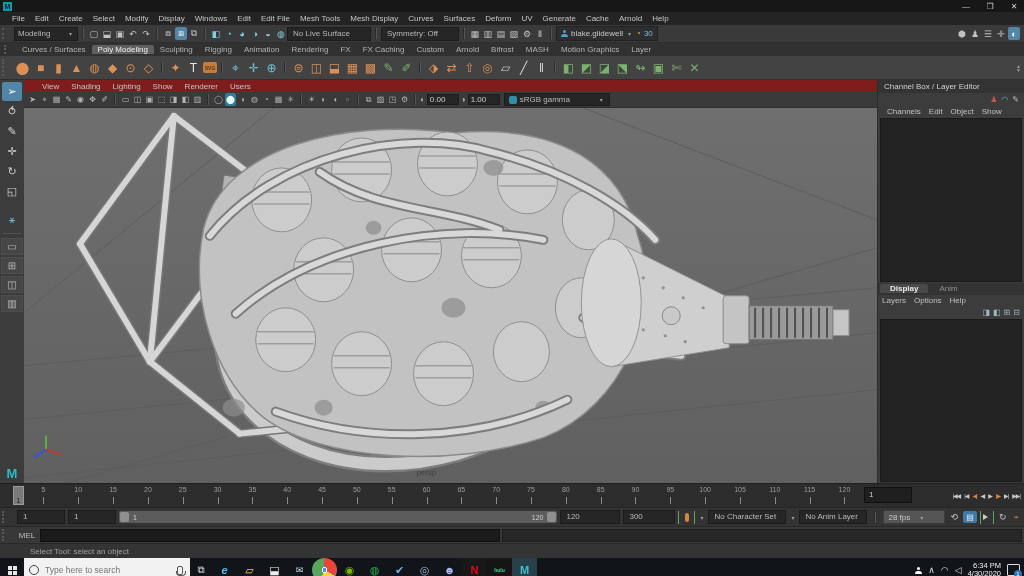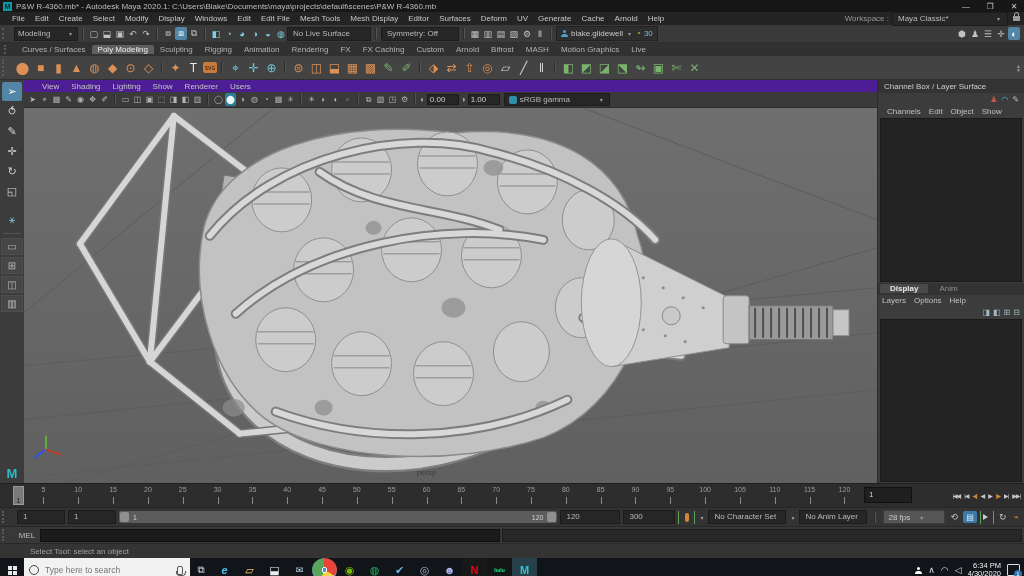--- a/index.html
+++ b/index.html
@@ -53,21 +53,21 @@
   #main{display:flex;height:403px}
   #toolbox{width:24px;background:#3c3c3c;display:flex;flex-direction:column;align-items:center;padding-top:2px}
   #toolbox .ticon{width:20px;height:19px;display:flex;align-items:center;justify-content:center;
     font-size:11px;color:#cfcfcf;margin:0 0 1px}
   #toolbox .ticon.active{background:#5285a6;border-radius:2px;color:#fff}
   #toolbox .licon{width:20px;height:15px;display:flex;align-items:center;justify-content:center;
     font-size:10px;color:#b9b9b9;border:1px solid #4e4e4e;background:#464646;margin:1px 0}
   #maya-logo{margin-top:auto;margin-bottom:2px;color:#2fb9c6;font-weight:bold;font-size:13px}
   
   #viewport{flex:1;display:flex;flex-direction:column;background:#444;min-width:0}
-  #panelmenus{height:12px;background:#4c1d95;padding-left:6px}
+  #panelmenus{height:12px;background:#7f1d1d;padding-left:6px}
   #panelmenus span{padding:0 6px;color:#c4c4c4}
   #vptoolbar{height:15px;background:#3a3a3a;border-bottom:1px solid #2c2c2c;padding-left:3px}
   #vptoolbar .iconstrip span{min-width:11px;height:13px;font-size:8px;color:#b4b4b4}
   .vicon.active{background:#2f7e98;border-radius:2px;color:#e8f6fa!important}
   .numfield{background:#262626;border:1px solid #1c1c1c;color:#cfcfcf;width:26px;height:9px;
     line-height:9px;padding:0 2px;margin:0 2px}
   .vtchip{display:flex;align-items:center;gap:3px;background:#262626;border:1px solid #1c1c1c;
     height:11px;padding:0 4px;margin-left:2px;width:96px;color:#b9b9b9}
   .vtchip .swatch{width:8px;height:8px;background:#2f8ea8;border-radius:2px}
   #canvas{flex:1;position:relative;background:linear-gradient(#6f6f6f,#606060);overflow:hidden}
@@ -161,58 +161,48 @@
   #clockblock{text-align:right;font-size:7.5px;line-height:8px;color:#f0f0f0}
   .notif{width:11px;height:10px;border:1px solid #dcdcdc;border-radius:1px;position:relative}
   .notif em{position:absolute;right:-3px;bottom:-3px;background:#2f6fb0;color:#fff;font-style:normal;
     font-size:6px;width:8px;height:8px;border-radius:50%;display:flex;align-items:center;justify-content:center}
 </style>
 </head>
 <body>
 
 <div class="row" id="titlebar" data-name="title-bar">
   <span id="maya-badge" data-name="maya-app-icon">M</span>
-  <span data-name="window-title">P&amp;W R-4360.mb* - Autodesk Maya 2020.1: C:\Users\Blake\Documents\maya\projects\default\scenes\P&amp;W R-4360.mb</span>
   <span class="grow"></span>
   <span class="winbtn" data-name="minimize-button">—</span>
   <span class="winbtn" data-name="maximize-button">❒</span>
   <span class="winbtn" data-name="close-button">✕</span>
 </div>
 
 <div class="row" id="menubar" data-name="main-menu-bar">
   <span class="row" data-name="menu-items">
       <span data-name="menu-file">File</span>
       <span data-name="menu-edit">Edit</span>
       <span data-name="menu-create">Create</span>
       <span data-name="menu-select">Select</span>
       <span data-name="menu-modify">Modify</span>
       <span data-name="menu-display">Display</span>
       <span data-name="menu-windows">Windows</span>
       <span data-name="menu-mesh">Edit</span>
       <span data-name="menu-edit-mesh">Edit File</span>
       <span data-name="menu-mesh-tools">Mesh Tools</span>
       <span data-name="menu-mesh-display">Mesh Display</span>
-      <span data-name="menu-curves">Editor</span>
+      <span data-name="menu-curves">Curves</span>
       <span data-name="menu-surfaces">Surfaces</span>
       <span data-name="menu-deform">Deform</span>
       <span data-name="menu-uv">UV</span>
       <span data-name="menu-generate">Generate</span>
       <span data-name="menu-cache">Cache</span>
       <span data-name="menu-arnold">Arnold</span>
       <span data-name="menu-help">Help</span>
     </span>
-  <span class="row" id="workspace" data-name="workspace-selector">
-    <span data-name="workspace-label">Workspace :</span>
-    <span class="field row" data-name="workspace-dropdown">
-      <span data-name="workspace-value">Maya Classic*</span>
-      <span class="grow"></span>
-        <span class="caret" data-name="chevron-down-icon">▾</span>
-    </span>
-    <span class="lock" data-name="lock-workspace-icon"></span>
-  </span>
 </div>
 
 <div class="row" id="statusline" data-name="status-line">
   <span class="grip" data-name="grip"></span>
   <span class="dropdown" style="width:56px" data-name="menu-set-dropdown">
     <span data-name="menu-set-value">Modeling</span>
     <span class="grow"></span>
       <span class="caret" data-name="chevron-down-icon">▾</span>
   </span>
   <span class="sep"></span>
@@ -277,21 +267,21 @@
       <span class="stab" data-name="shelf-tab-rigging">Rigging</span>
       <span class="stab" data-name="shelf-tab-animation">Animation</span>
       <span class="stab" data-name="shelf-tab-rendering">Rendering</span>
       <span class="stab" data-name="shelf-tab-fx">FX</span>
       <span class="stab" data-name="shelf-tab-fx-caching">FX Caching</span>
       <span class="stab" data-name="shelf-tab-custom">Custom</span>
       <span class="stab" data-name="shelf-tab-arnold">Arnold</span>
       <span class="stab" data-name="shelf-tab-bifrost">Bifrost</span>
       <span class="stab" data-name="shelf-tab-mash">MASH</span>
       <span class="stab" data-name="shelf-tab-motion-graphics">Motion Graphics</span>
-      <span class="stab" data-name="shelf-tab-xgen">Live</span>
+      <span class="stab" data-name="shelf-tab-xgen">Layer</span>
     </span>
 </div>
 <div class="row" id="shelficons" data-name="shelf-icon-row">
   <span class="grip" data-name="grip"></span>
   <span class="iconstrip" data-name="shelf-primitives">
       <span class="i-poly-sphere" data-name="shelf-poly-sphere" style="color: rgb(221, 144, 85);">⬤</span>
       <span class="i-poly-cube" data-name="shelf-poly-cube" style="color: rgb(221, 144, 85);">■</span>
       <span class="i-poly-cylinder" data-name="shelf-poly-cylinder" style="color: rgb(221, 144, 85);">▮</span>
       <span class="i-poly-cone" data-name="shelf-poly-cone" style="color: rgb(221, 144, 85);">▲</span>
       <span class="i-poly-torus" data-name="shelf-poly-torus" style="color: rgb(221, 144, 85);">◍</span>
@@ -562,21 +552,21 @@
           <line x1="22" y1="342" x2="37" y2="347" stroke="#c0392b"></line>
           <line x1="22" y1="342" x2="10" y2="350" stroke="#3355dd"></line>
         </g>
       </svg>
       <div id="persp-label" data-name="camera-name-label">persp</div>
     </div>
   </div>
 
   <div id="rightpanel" data-name="channel-box-panel">
     <div class="row" id="cb-header" data-name="channel-box-header-tab">
-      <span data-name="channel-box-title">Channel Box / Layer Surface</span>
+      <span data-name="channel-box-title">Channel Box / Layer Editor</span>
     </div>
     <div class="row" id="cb-icons" data-name="channel-box-corner-icons">
         <span class="i-hik-icon" data-name="cb-hik-icon" style="color: rgb(192, 88, 72);">♟</span>
         <span class="i-pin-icon" data-name="cb-pin-icon" style="color: rgb(79, 179, 198);">◠</span>
         <span class="i-edit-icon" data-name="cb-edit-icon" style="color: rgb(184, 184, 184);">✎</span>
       </div>
     <div class="row" id="cb-menus" data-name="channel-box-menus">
         <span data-name="cb-menu-channels">Channels</span>
         <span data-name="cb-menu-edit">Edit</span>
         <span data-name="cb-menu-object">Object</span>

